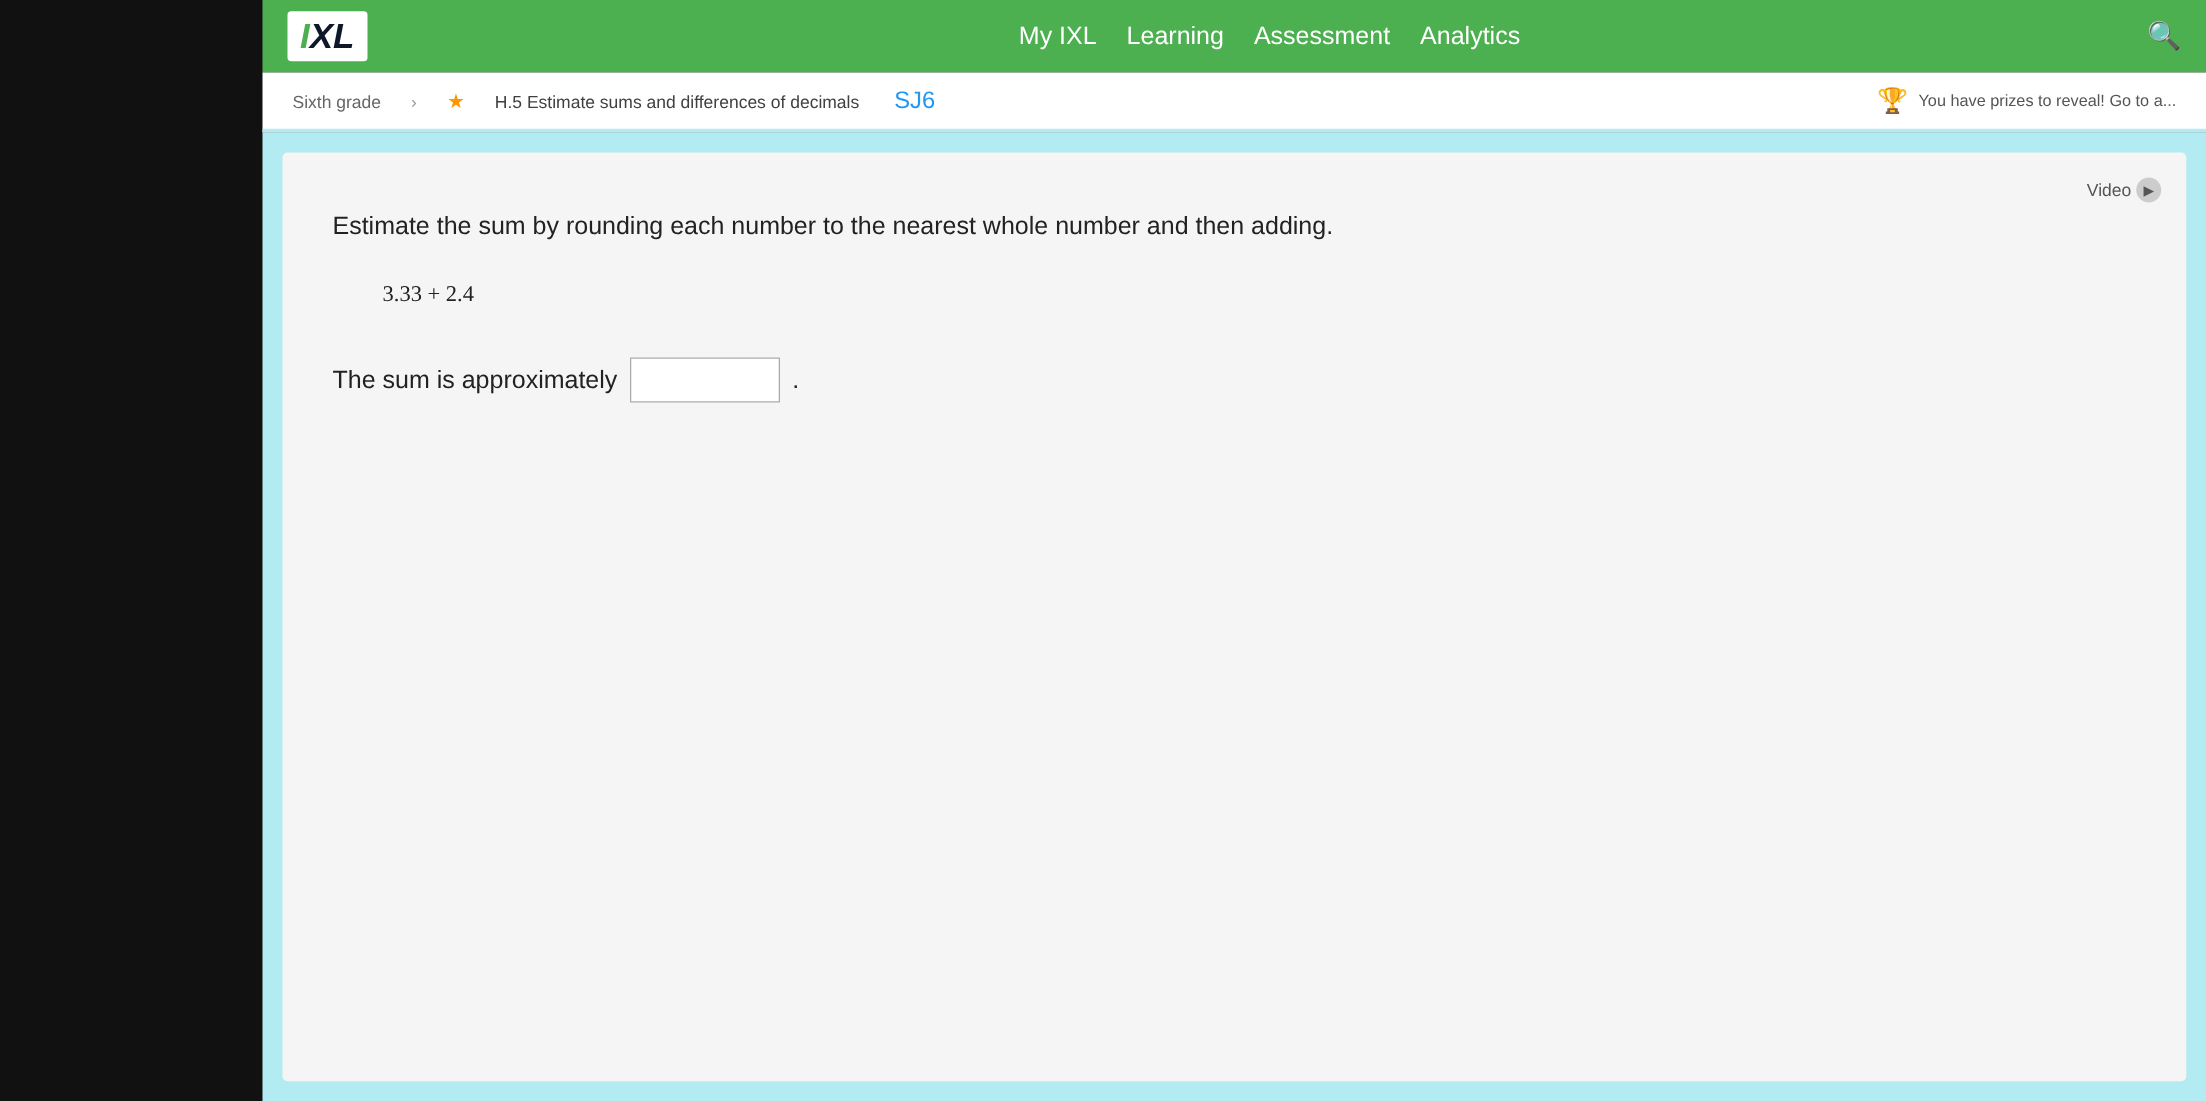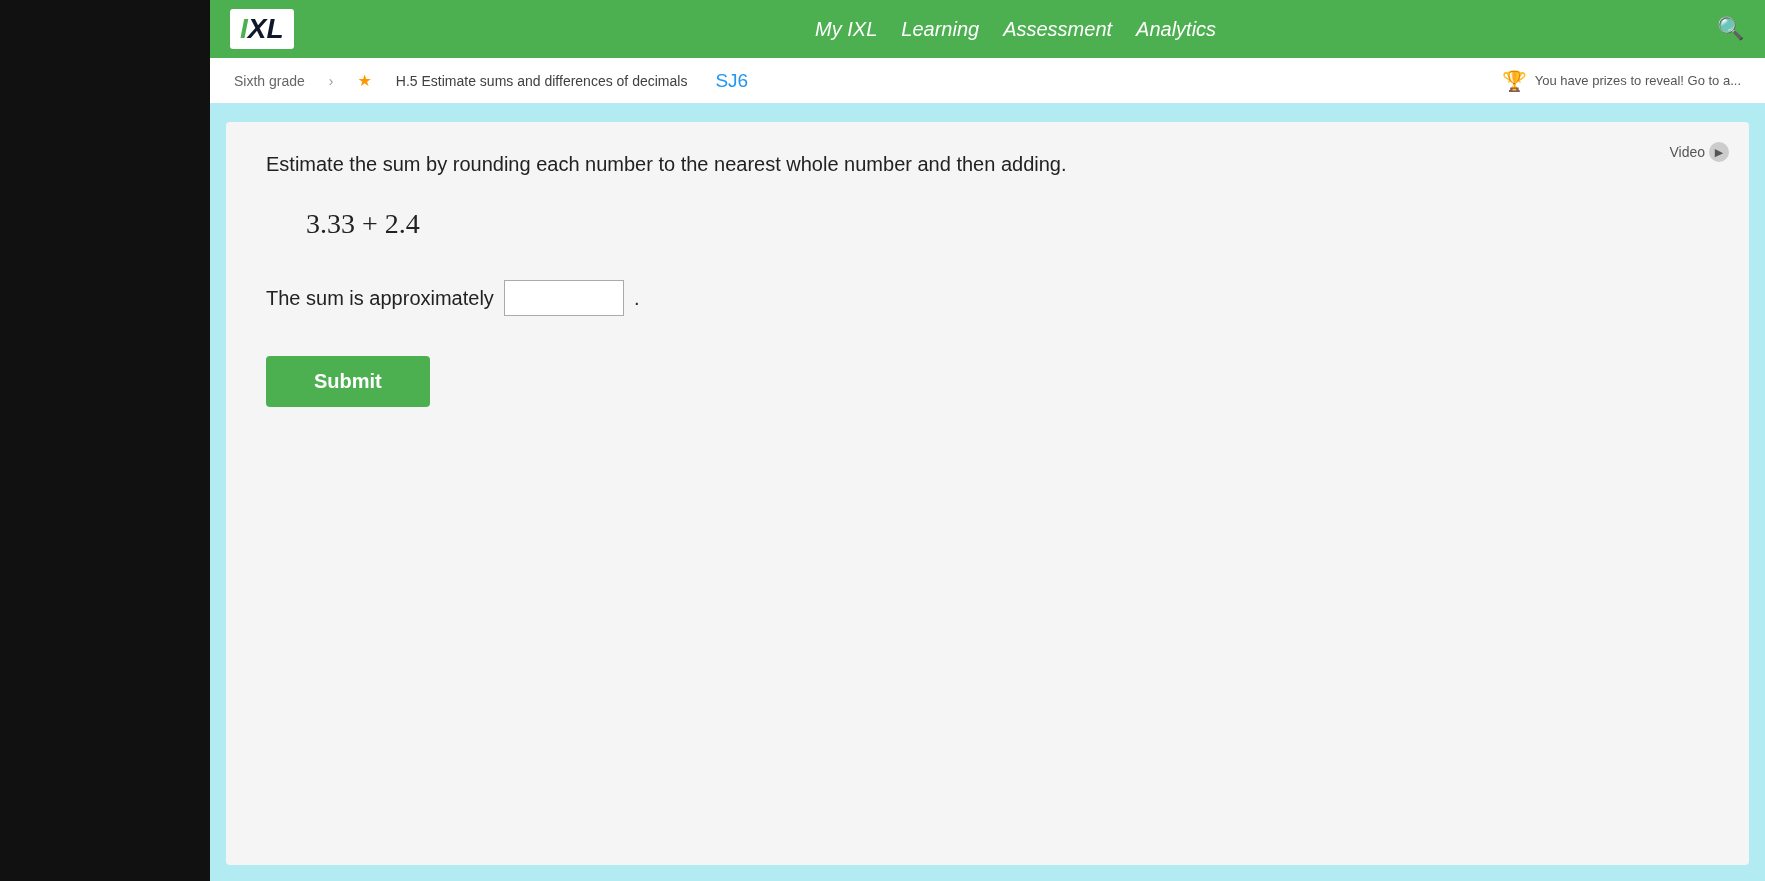--- a/index.html
+++ b/index.html
@@ -62,21 +62,20 @@
       font-weight: 900;
       font-style: italic;
     }
 
     .nav-links {
       display: flex;
       gap: 24px;
       align-items: flex-end;
       flex: 1;
       justify-content: center;
-      font-style: italic;
     }
 
     .nav-link {
       color: white;
       font-size: 20px;
       text-decoration: none;
       cursor: pointer;
     }
 
     .nav-search {
@@ -144,21 +143,21 @@
       flex: 1;
       padding: 16px;
       display: flex;
       flex-direction: column;
     }
 
     .exercise-card {
       background-color: #f5f5f5;
       border-radius: 4px;
       flex: 1;
-      padding: 18px 40px;
+      padding: 35px 40px;
       position: relative;
     }
 
     .video-link {
       position: absolute;
       top: 20px;
       right: 20px;
       color: #555;
       font-size: 14px;
       display: flex;
@@ -181,21 +180,21 @@
 
     .instruction-text {
       font-size: 20px;
       color: #222;
       margin-bottom: 30px;
       margin-top: 10px;
       line-height: 1.4;
     }
 
     .math-expression {
-      font-size: 28px;
+      font-size: 18px;
       color: #222;
       margin-left: 40px;
       margin-bottom: 40px;
       font-family: 'Times New Roman', serif;
     }
 
     .answer-line {
       display: flex;
       align-items: center;
       gap: 10px;
@@ -280,18 +279,17 @@
       <p class="math-expression">3.33 + 2.4</p>
 
       
       <div class="answer-line">
         <span>The sum is approximately</span>
         <input class="answer-input" type="text" placeholder="" style="">
         <span class="answer-period">.</span>
       </div>
 
       
-      <button class="submit-btn">Submit</button>
 
     </div>
   </div>
 
 </div>
 
 </body></html>

